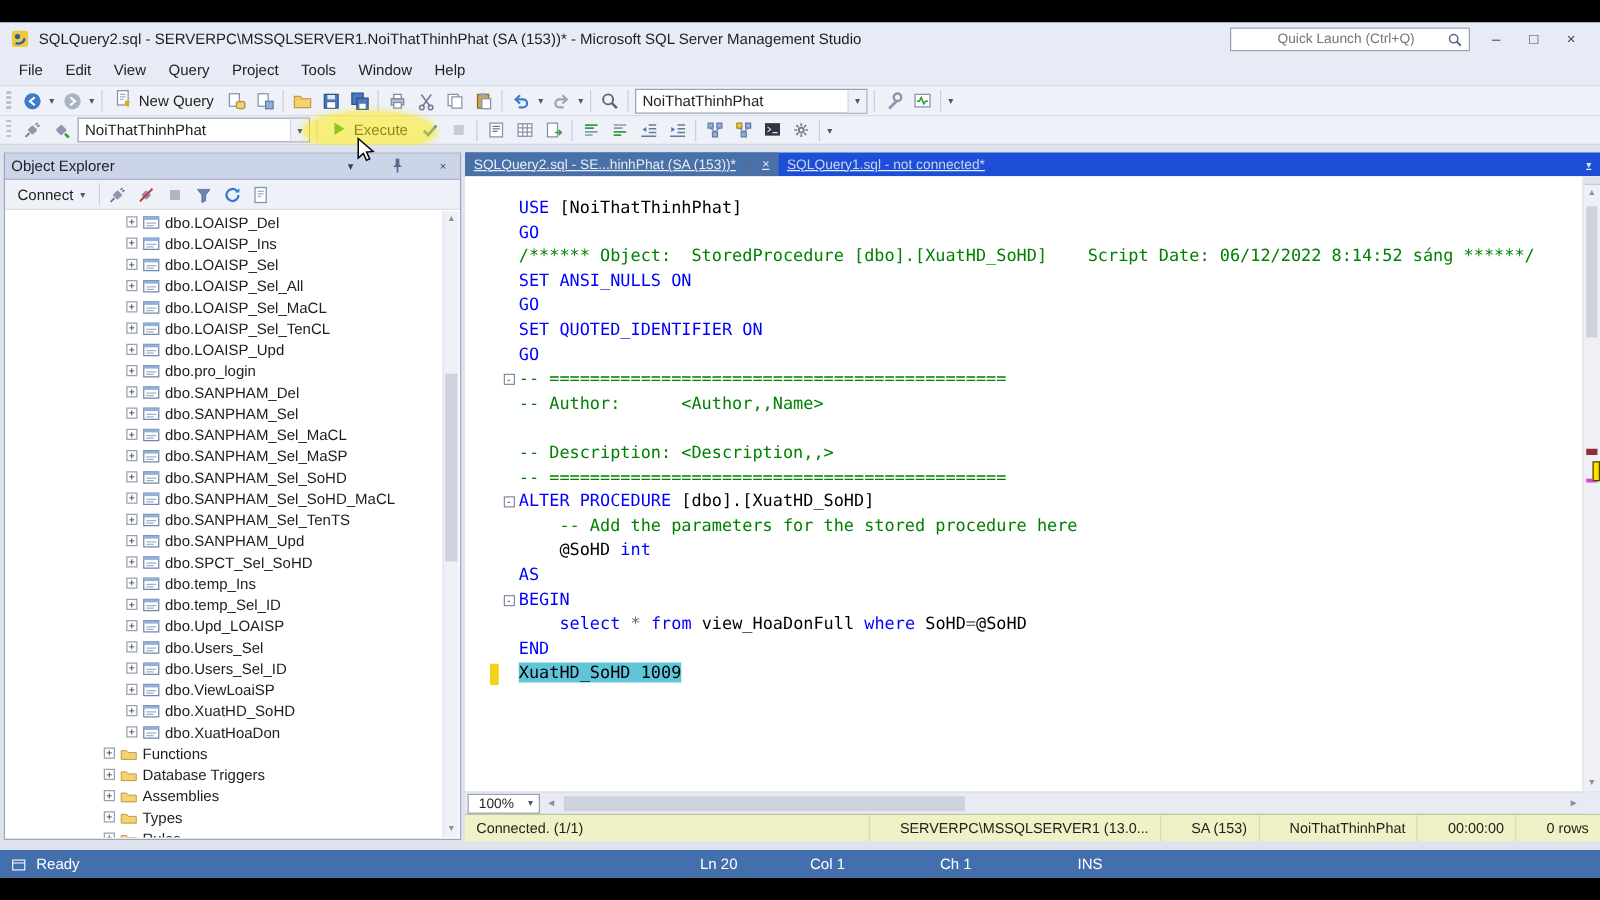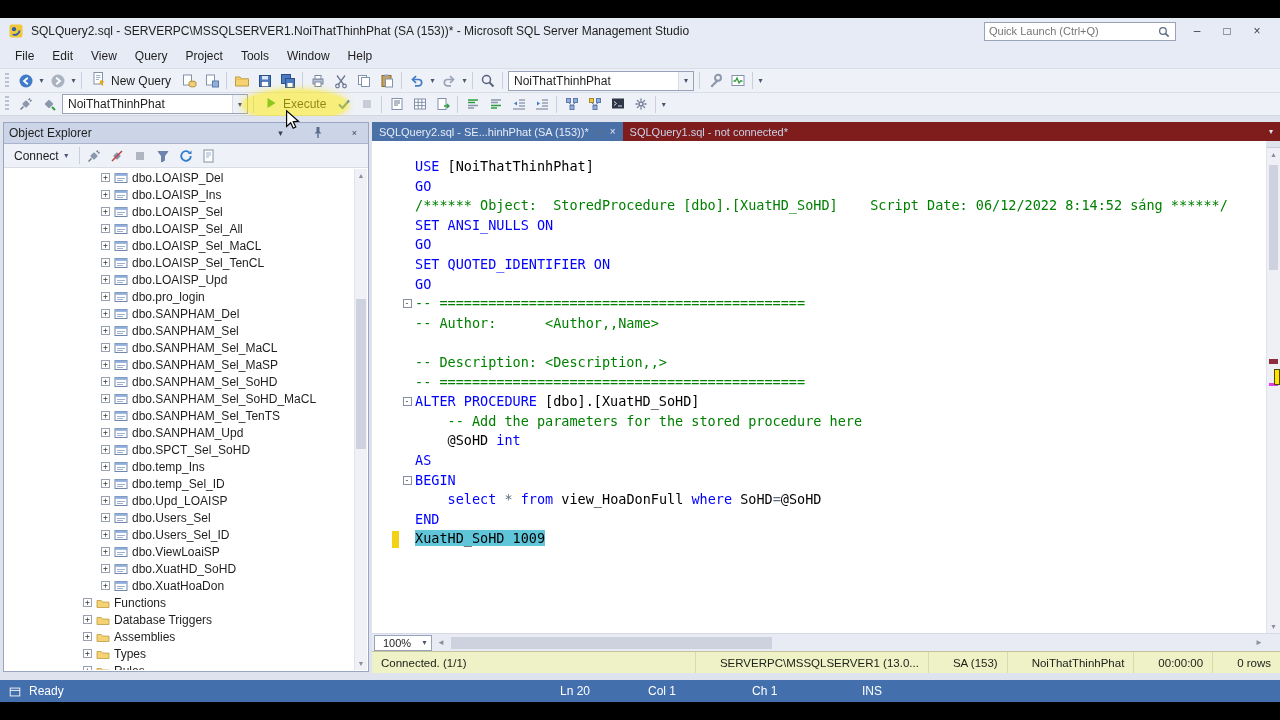--- a/index.html
+++ b/index.html
@@ -11,21 +11,21 @@
 
   
   .titlebar { position:absolute; top:0; left:0; right:0; height:26px; background:#e7ebf5;
               display:flex; align-items:center; padding:0 8px; gap:6px; }
   .app-icon { width:17px; height:17px; display:flex; flex:none; }
   .title-text { font-size:12px; white-space:nowrap; overflow:hidden; }
   .tb-spacer { flex:1; }
   .quick-launch { width:192px; height:19px; background:#fff; border:1px solid #98a2b8;
                   display:flex; align-items:center; padding:0 4px; flex:none; }
   .quick-launch input { flex:1; border:none; outline:none; background:transparent;
-                        font:11px "Liberation Sans",sans-serif; color:#707a8c; min-width:0; }
+                        font:11px "Liberation Sans",sans-serif; color:#707a8c; min-width:0;margin-left:33px; }
   .ql-icon { width:14px; height:14px; display:flex; }
   .win-controls { display:flex; flex:none; }
   .win-btn { width:30px; height:20px; display:flex; align-items:center; justify-content:center;
              font-size:12px; color:#3c4354; }
 
   
   .menubar { position:absolute; top:26px; left:0; right:0; height:24px; background:#e7ebf5;
              display:flex; align-items:center; padding-left:6px; }
   .menu-item { padding:4px 9px; font-size:12px; }
 
@@ -79,22 +79,22 @@
   .oe-scroll { position:absolute; top:46px; right:1px; bottom:1px; width:13px;
                background:#f0f1f6; border-left:1px solid #e2e4ec; }
   .sb-arrow { height:13px; display:flex; align-items:center; justify-content:center;
               font-size:7px; color:#8a90a2; }
   .sb-down { position:absolute; bottom:0; left:0; right:0; }
   .sb-thumb { position:absolute; left:1px; right:1px; background:#cdd2de; }
   .oe-scroll .sb-thumb { top:130px; height:150px; }
 
   
   .editor-pane { position:absolute; top:104px; left:372px; width:908px; height:551px; }
-  .tabstrip { height:19px; background:#7f1d1d; display:flex; align-items:stretch;
-              color:#e6ecf7; font-size:11px; }
+  .tabstrip { height:19px; background:#1d4ed8; display:flex; align-items:stretch;
+              color:#e6ecf7; font-size:11px;text-decoration:underline; }
   .tab { display:flex; align-items:center; padding:0 7px; gap:5px; white-space:nowrap; }
   .tab.active { background:#4a70a8; }
   .tab.inactive { color:#c8d4e8; }
   .tab .ticon-sm { width:11px; height:11px; display:flex; }
   .tab .tclose { font-size:10px; }
   .strip-spacer { flex:1; }
   .strip-chev { width:18px; display:flex; align-items:center; justify-content:center;
                 font-size:8px; color:#dfe7f4; }
   .editor-body { position:relative; height:492px; background:#fff; overflow:hidden; }
   .code { position:absolute; top:2px; left:0; right:14px;

